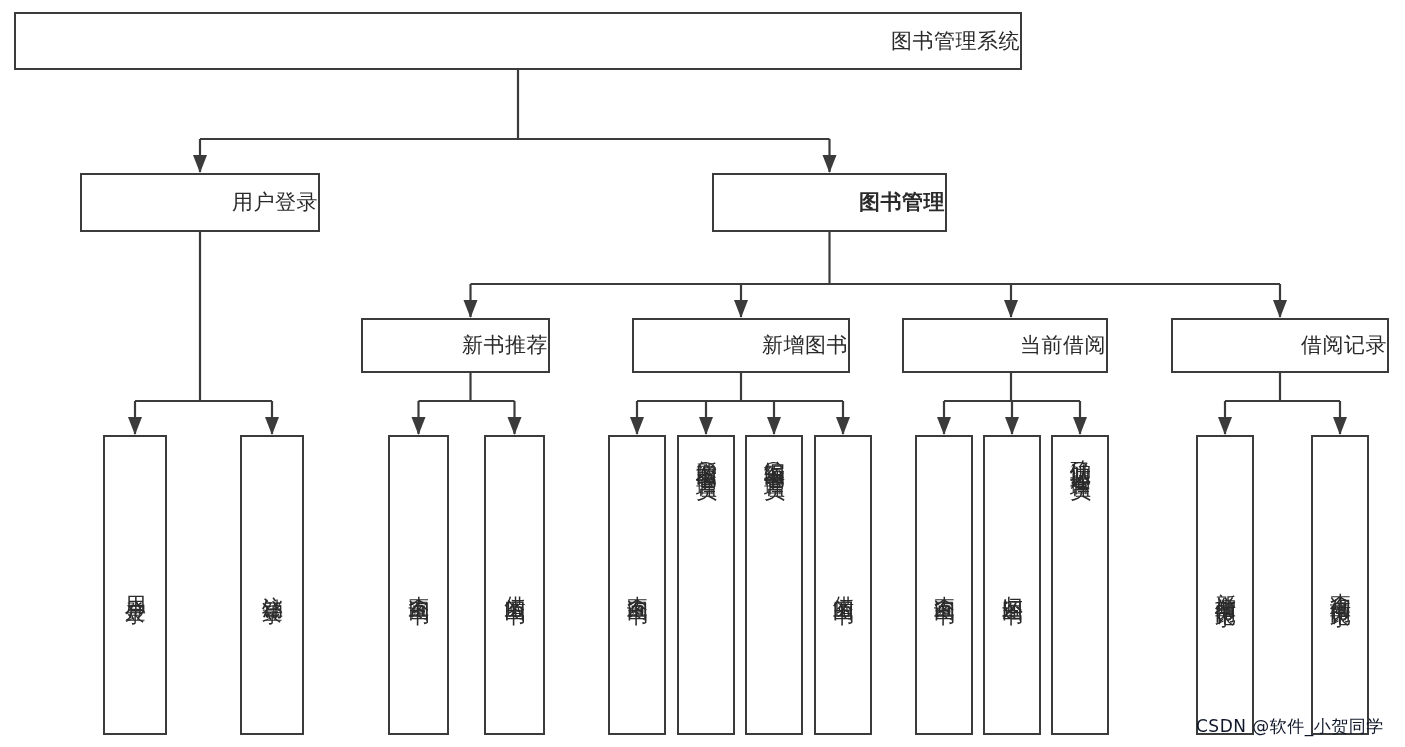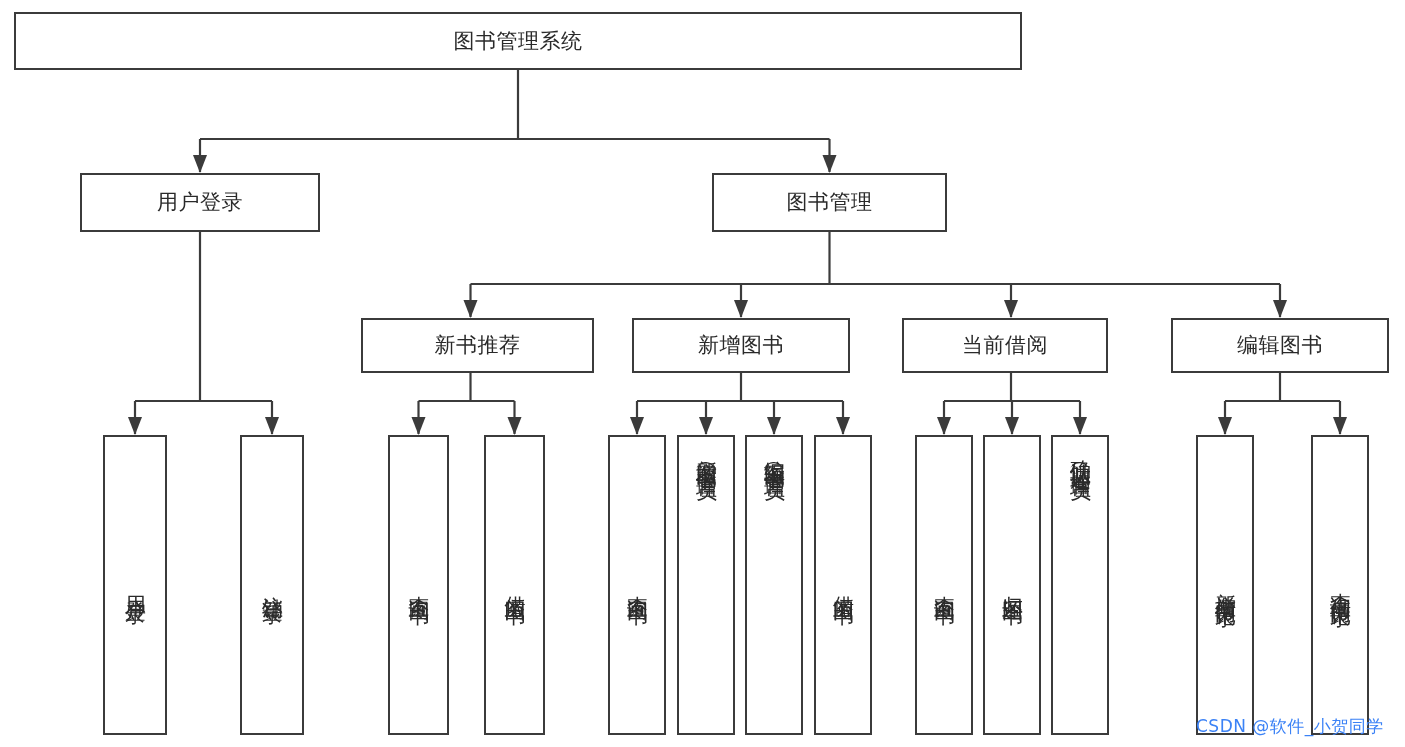--- a/index.html
+++ b/index.html
@@ -17,21 +17,21 @@
     background: #ffffff;
     overflow: hidden;
   }
   .node {
     position: absolute;
     box-sizing: border-box;
     background: #ffffff;
     border: 2px solid #3b3b3b;
     display: flex;
     align-items: center;
-    justify-content: center;
+    justify-content: flex-end;
   }
   .node-label {
     color: #2a2a2a;
     font-size: 21px;
     line-height: 1.15;
     letter-spacing: 0.5px;
     white-space: nowrap;
     text-align: center;
   }
   
@@ -63,21 +63,21 @@
   .link-line {
     stroke: #3b3b3b;
     stroke-width: 2.2;
     fill: none;
   }
   .arrow-head {
     fill: #3b3b3b;
   }
   .watermark {
     position: absolute;
-    color: #3b82f6;
+    color: #0f172a;
     font-size: 17px;
     letter-spacing: 0.5px;
     white-space: nowrap;
   }
 </style>
 </head>
 <body>
 
 <div id="canvas">
   <svg class="links" viewBox="0 0 1405 747">
@@ -136,34 +136,34 @@
         <path d="M1333,417 L1347,417 L1340,435 Z" class="arrow-head"></path>
       </g>
   </svg>
   <div id="node-layer">
       <div class="node" style="left: 14px; top: 12px; width: 1008px; height: 58px;">
         <span class="node-label">图书管理系统</span>
       </div>
       <div class="node" style="left: 80px; top: 173px; width: 240px; height: 59px;">
         <span class="node-label">用户登录</span>
       </div>
-      <div class="node" style="left: 712px; top: 173px; width: 235px; height: 59px;">
+      <div class="node" style="left: 712px; top: 173px; width: 235px; height: 59px; font-weight: bold;">
         <span class="node-label">图书管理</span>
       </div>
-      <div class="node" style="left: 361px; top: 318px; width: 233px; height: 55px;">
+      <div class="node" style="left: 361px; top: 318px; width: 189px; height: 55px;">
         <span class="node-label">新书推荐</span>
       </div>
       <div class="node" style="left: 632px; top: 318px; width: 218px; height: 55px;">
         <span class="node-label">新增图书</span>
       </div>
       <div class="node" style="left: 902px; top: 318px; width: 206px; height: 55px;">
         <span class="node-label">当前借阅</span>
       </div>
       <div class="node" style="left: 1171px; top: 318px; width: 218px; height: 55px;">
-        <span class="node-label">编辑图书</span>
+        <span class="node-label">借阅记录</span>
       </div>
       <div class="node vertical centered" style="left: 103px; top: 435px; width: 64px; height: 300px;">
         <span class="node-label">用户登录</span>
       </div>
       <div class="node vertical centered" style="left: 240px; top: 435px; width: 64px; height: 300px;">
         <span class="node-label">注销登录</span>
       </div>
       <div class="node vertical centered" style="left: 388px; top: 435px; width: 61px; height: 300px;">
         <span class="node-label">查询图书</span>
       </div>

